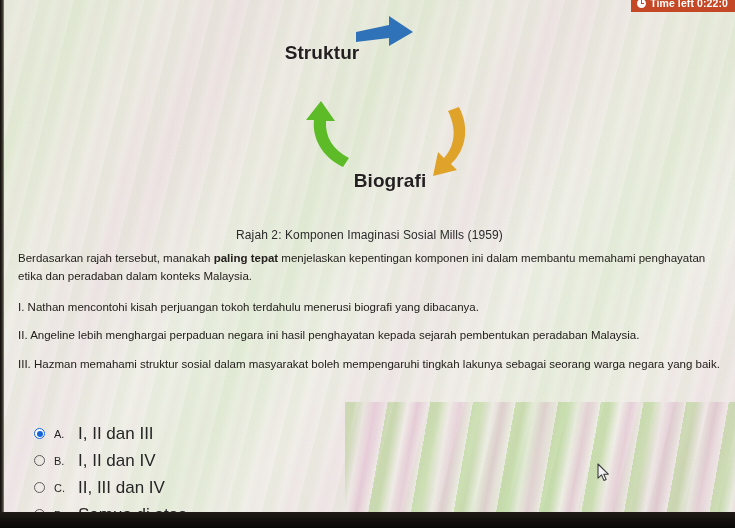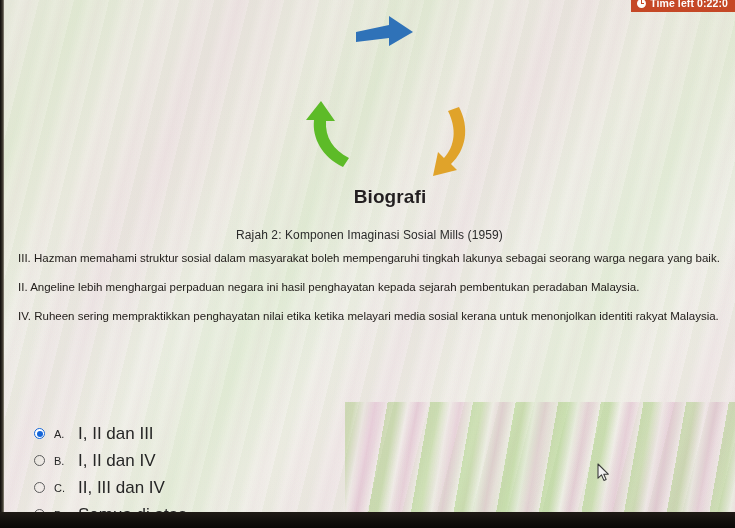--- a/index.html
+++ b/index.html
@@ -150,21 +150,21 @@
     color: #231f20;
     font-size: 19px;
     font-weight: bold;
     letter-spacing: .1px;
     text-align: center;
     line-height: 1.18;
     text-shadow: 0 0 1px rgba(255,255,255,0.5);
   }
   #label-struktur { left: 262px; top: 42px; width: 112px; }
   #label-sejarah  { left: 402px; top: 57px; width: 110px; }
-  #label-biografi { left: 330px; top: 186px; width: 112px; }
+  #label-biografi { left: 330px; top: 170px; width: 112px; }
 
   
   #caption {
     position: absolute;
     left: 0; top: 228px;
     width: 731px;
     text-align: center;
     font-size: 12px;
     color: #2b2b2b;
     z-index: 4;
@@ -272,33 +272,35 @@
 
         <g>
           <path d="M339 167
                    C 318 157, 308 138, 310 120
                    L 302 120 L 317 101 L 331 121 L 322 121
                    C 321 137, 329 150, 345 158 Z" fill="#5dbb28"></path>
         </g>
       </svg>
 
       <div class="diag-label" id="label-struktur">
+        <div>Struktur</div>
       </div>
 
 
       <div class="diag-label" id="label-biografi">Biografi</div>
     </div>
 
     <div id="caption">Rajah 2: Komponen Imaginasi Sosial Mills (1959)</div>
 
     <div id="question-body">
-
+      <div id="question-stem"><span>Berdasarkan rajah tersebut, manakah </span><b>paling tepat</b><span> menjelaskan kepentingan komponen ini dalam membantu memahami penghayatan etika dan peradaban dalam konteks Malaysia.</span></div>
+
+      <div class="statement">I. Nathan mencontohi kisah perjuangan tokoh terdahulu menerusi biografi yang dibacanya.</div>
+      <div class="statement">II. Angeline lebih menghargai perpaduan negara ini hasil penghayatan kepada sejarah pembentukan peradaban Malaysia.</div>
       <div class="statement">III. Hazman memahami struktur sosial dalam masyarakat boleh mempengaruhi tingkah lakunya sebagai seorang warga negara yang baik.</div>
-      <div class="statement">II. Angeline lebih menghargai perpaduan negara ini hasil penghayatan kepada sejarah pembentukan peradaban Malaysia.</div>
-      <div class="statement">IV. Ruheen sering mempraktikkan penghayatan nilai etika ketika melayari media sosial kerana untuk menonjolkan identiti rakyat Malaysia.</div>
     </div>
 
     <div id="options">
 
       <div class="option-row selected">
         <span class="radio"></span>
         <span class="opt-letter">A.</span>
         <span class="opt-text">I, II dan III</span>
       </div>
 

